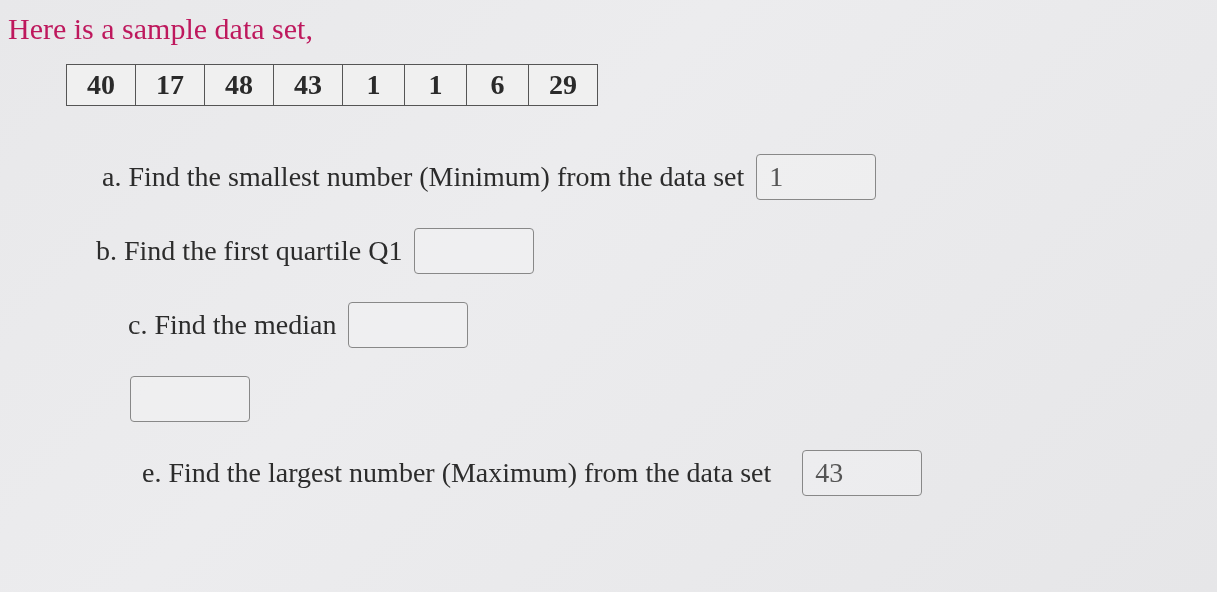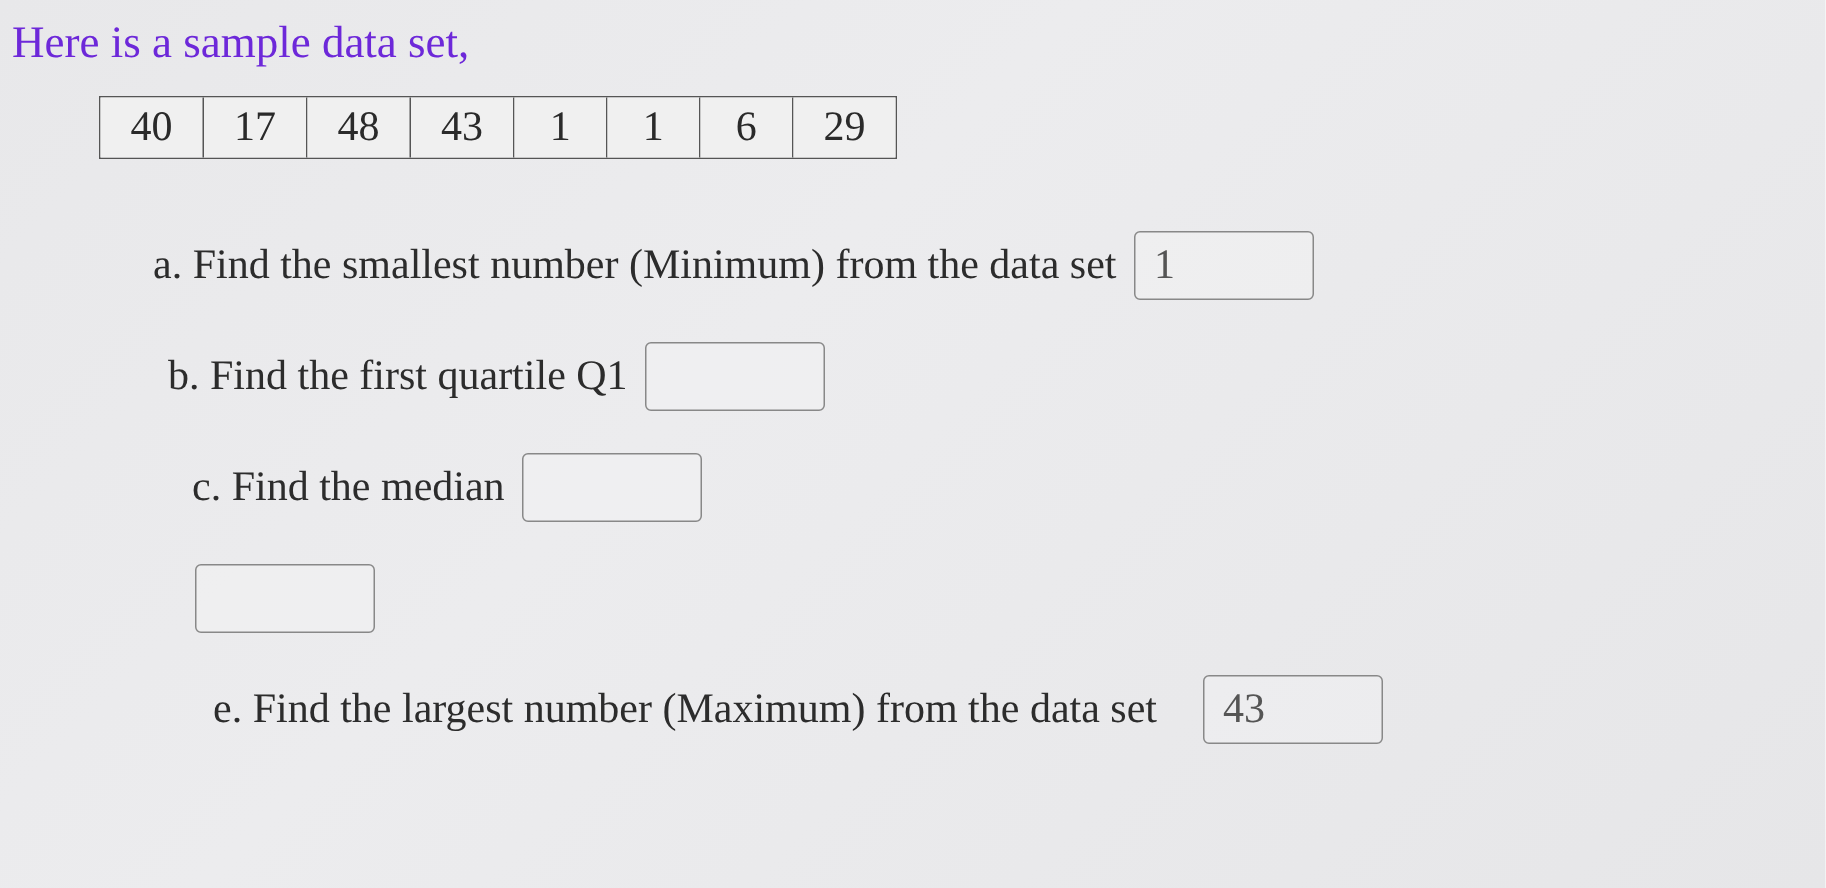--- a/index.html
+++ b/index.html
@@ -8,29 +8,30 @@
       height: 592px;
       font-family: Georgia, 'Times New Roman', serif;
       background: linear-gradient(135deg, #e8e8ea 0%, #ececee 40%, #e6e6e8 100%);
       color: #2a2a2a;
       padding: 12px 8px;
       position: relative;
       overflow: hidden;
     }
     .intro {
       font-size: 30px;
-      color: #6d28d9;
+      color: #be185d;
       margin-bottom: 18px;
       margin-left: 0;
     }
     .data-table {
       display: inline-flex;
       margin-left: 58px;
       border: 1px solid #555;
       margin-bottom: 48px;
+      font-weight: bold;
     }
     .data-cell {
       border-right: 1px solid #555;
       padding: 4px 20px;
       font-size: 28px;
       text-align: center;
       min-width: 62px;
       background: #f0f0f0;
     }
     .data-cell:last-child { border-right: none; }
@@ -38,21 +39,21 @@
       margin-left: 80px;
     }
     .q-row {
       display: flex;
       align-items: center;
       margin-bottom: 28px;
       font-size: 28px;
       color: #2c2c2c;
       margin-left: 14px;
     }
-    .q-row.row-b { margin-left: 24px; }
+    .q-row.row-b { margin-left: 8px; }
     .q-row.row-c { margin-left: 40px; }
     .q-row.row-d { margin-left: 30px; }
     .q-row.row-e { margin-left: 54px; margin-bottom: 0; gap: 19px; }
     .q-label { white-space: nowrap; }
     .answer-box {
       border: 1px solid #888;
       border-radius: 4px;
       min-width: 120px;
       height: 46px;
       margin-left: 12px;

